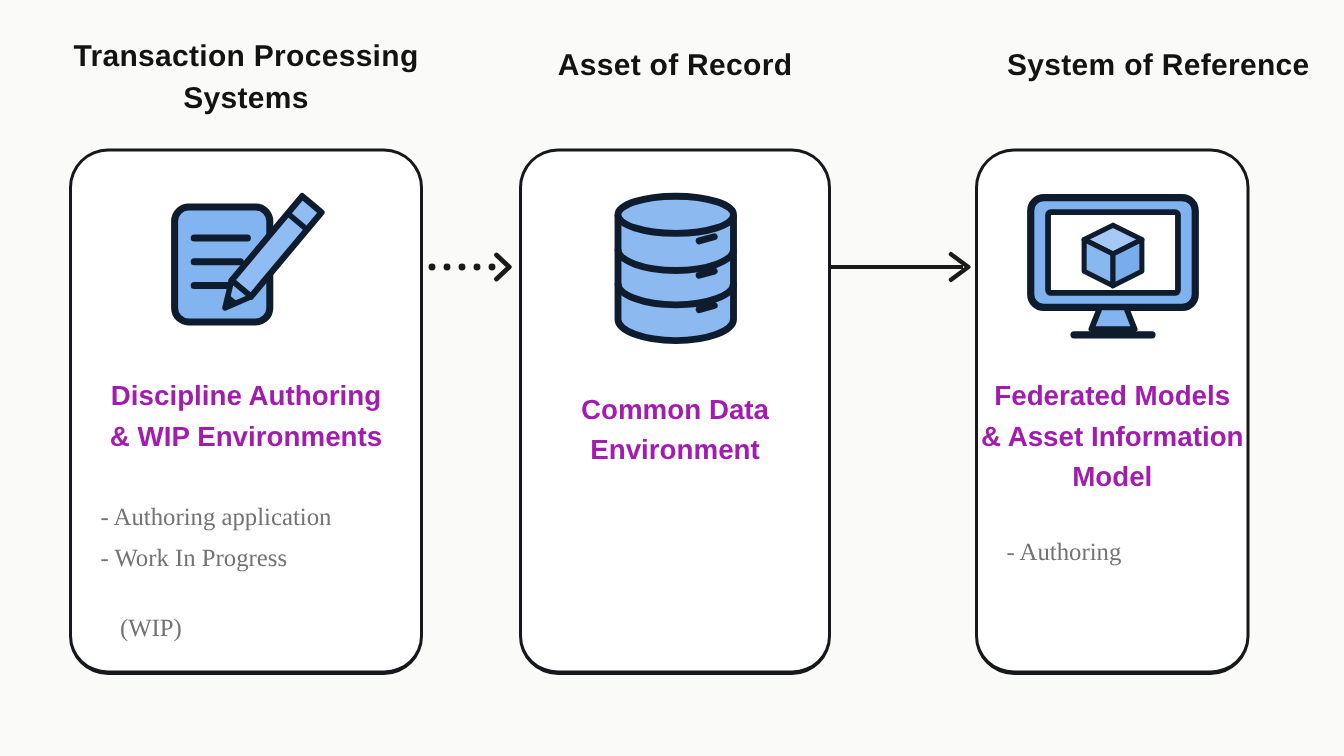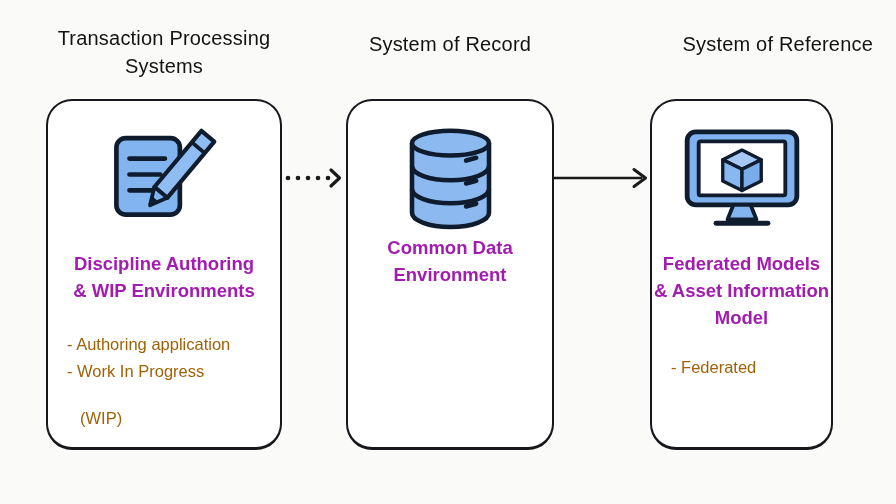--- a/index.html
+++ b/index.html
@@ -10,21 +10,21 @@
     color:#161616;
     overflow:hidden;
   }
   .canvas{position:relative;width:896px;height:504px;background:#fafaf9;}
 
   .col-header{
     position:absolute;
     text-align:center;
     white-space:pre-line;
     font-size:20px;
-    font-weight:400;
+    font-weight:700;
     line-height:28px;
     color:#131313;
     letter-spacing:.2px;
   }
   .h1{left:36px;width:256px;top:24px;}
   .h2{left:336px;width:228px;top:30px;}
   .h3{left:640px;width:233px;top:30px;text-align:right;}
 
   .card{
     position:absolute;
@@ -47,50 +47,51 @@
 
   .card-title{
     text-align:center;
     white-space:pre-line;
     font-size:18.5px;
     font-weight:700;
     line-height:27px;
     color:#a21caf;
   }
   .card1 .card-title{margin-top:27px;}
-  .card2 .card-title{}
+  .card2 .card-title{margin-top:25px;}
   .card3 .card-title{margin-top:21px;}
 
   .bullets{
     align-self:stretch;
     text-align:left;
     padding-left:19px;
     padding-right:6px;
     font-size:16.5px;
     line-height:27px;
-    color:#a16207;
+    color:#737373;
+    font-family:Liberation Serif, serif;
   }
   .card1 .bullets{margin-top:27px;}
   .card2 .bullets{margin-top:26px;}
   .card3 .bullets{margin-top:23px;}
   .bullet-line{white-space:nowrap;}
   .bullet-line.indented{padding-left:13px;margin-top:20px;}
 
   .arrow{position:absolute;}
   .arrow-dotted{left:284px;top:167px;}
   .arrow-solid{left:553px;top:166px;}
 </style>
 </head>
 <body>
 
 <div class="canvas">
 
   <div class="col-header h1">Transaction Processing
 Systems</div>
-  <div class="col-header h2">System of Record</div>
+  <div class="col-header h2">Asset of Record</div>
   <div class="col-header h3">System of Reference</div>
 
   <div class="card card1">
     <div class="icon-box">
       <svg width="122" height="98" viewBox="0 0 130 105" aria-hidden="true">
         <rect x="14" y="14" width="68" height="82" rx="10" fill="#82B4EF" stroke="#0F1C2E" stroke-width="5"></rect>
         <path d="M28,36 L66,36 M28,53 L61,53 M28,70 L55,70" stroke="#0F1C2E" stroke-width="5" stroke-linecap="round"></path>
         <polygon points="54.7,66.4 105.1,6.2 118.9,17.8 68.5,78.0" fill="#8FBCF2" stroke="#0F1C2E" stroke-width="4.5" stroke-linejoin="round"></polygon>
         <line x1="94.8" y1="18.5" x2="108.6" y2="30.1" stroke="#0F1C2E" stroke-width="4"></line>
         <polygon points="50,86 54.7,66.4 68.5,78.0" fill="#82B4EF" stroke="#0F1C2E" stroke-width="4" stroke-linejoin="round"></polygon>
@@ -129,21 +130,21 @@
         <polygon points="45,34 65,44 65,66 45,56" fill="#88B8F0" stroke="#0F1C2E" stroke-width="3.5" stroke-linejoin="round"></polygon>
         <polygon points="65,44 85,34 85,56 65,66" fill="#79ACEA" stroke="#0F1C2E" stroke-width="3.5" stroke-linejoin="round"></polygon>
         <polygon points="56,81 74,81 80,96 50,96" fill="#82B4EF" stroke="#0F1C2E" stroke-width="4" stroke-linejoin="round"></polygon>
         <line x1="38" y1="100" x2="92" y2="100" stroke="#0F1C2E" stroke-width="5" stroke-linecap="round"></line>
       </svg>
     </div>
     <div class="card-title">Federated Models
 &amp; Asset Information
 Model</div>
     <div class="bullets">
-      <div class="bullet-line">- Federated</div>
+      <div class="bullet-line">- Authoring</div>
     </div>
   </div>
 
   <div class="arrow arrow-dotted">
     <svg width="58" height="22" viewBox="0 0 58 22" aria-hidden="true">
       <circle cx="4" cy="11" r="2.3" fill="#1A1A1A"></circle>
       <circle cx="14" cy="11" r="2.3" fill="#1A1A1A"></circle>
       <circle cx="24" cy="11" r="2.3" fill="#1A1A1A"></circle>
       <circle cx="34" cy="11" r="2.3" fill="#1A1A1A"></circle>
       <circle cx="44" cy="11" r="2.3" fill="#1A1A1A"></circle>

